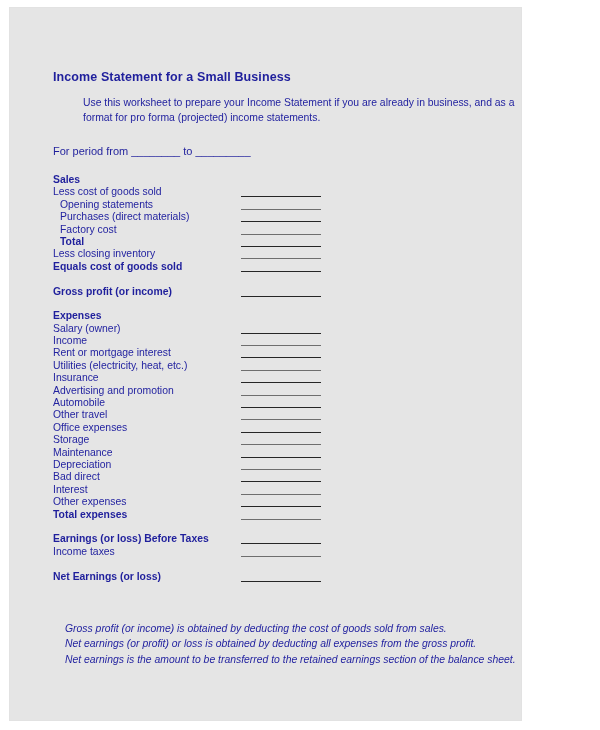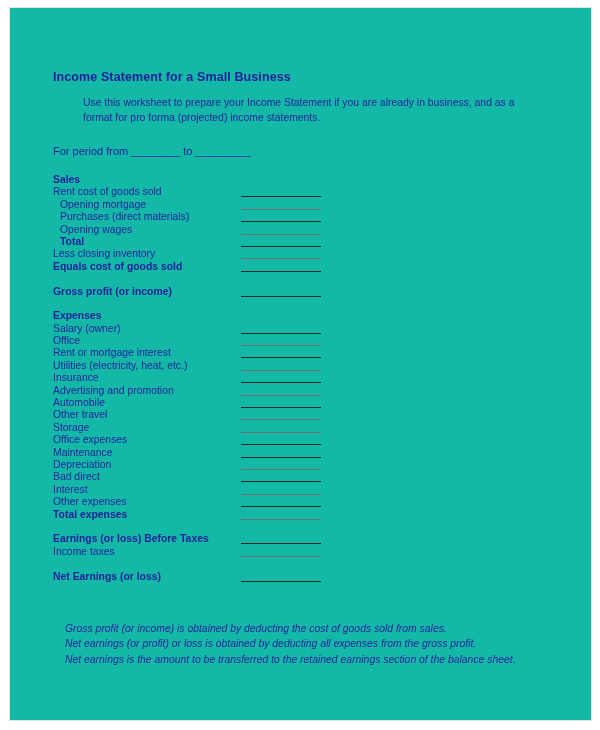--- a/index.html
+++ b/index.html
@@ -11,23 +11,23 @@
     width: 600px;
     height: 730px;
     font-family: "Liberation Sans", sans-serif;
     overflow: hidden;
   }
 
   #page {
     position: absolute;
     left: 9px;
     top: 7px;
-    width: 583px;
+    width: 513px;
     height: 714px;
-    background: #14b8a6;
+    background: #e5e5e5;
     border: 1px solid #e2e2e2;
     box-sizing: border-box;
   }
 
   #sheet {
     position: absolute;
     left: 43px;
     top: 62px;
     width: 510px;
   }
@@ -118,33 +118,33 @@
 
     <div class="period">For period from ________ to _________</div>
 
     <div class="rows">
 
       <div class="row bold">
         <span class="label">Sales</span>
       </div>
       <div>
           <div class="row">
-            <span class="label">Rent cost of goods sold</span>
+            <span class="label">Less cost of goods sold</span>
             <span class="rule"></span>
           </div>
           <div class="row indent">
-            <span class="label">Opening mortgage</span>
+            <span class="label">Opening statements</span>
             <span class="rule light"></span>
           </div>
           <div class="row indent">
             <span class="label">Purchases (direct materials)</span>
             <span class="rule"></span>
           </div>
           <div class="row indent">
-            <span class="label">Opening wages</span>
+            <span class="label">Factory cost</span>
             <span class="rule light"></span>
           </div>
           <div class="row bold indent">
             <span class="label">Total</span>
             <span class="rule"></span>
           </div>
           <div class="row">
             <span class="label">Less closing inventory</span>
             <span class="rule light"></span>
           </div>
@@ -167,21 +167,21 @@
 
       <div class="row bold">
         <span class="label">Expenses</span>
       </div>
       <div>
           <div class="row">
             <span class="label">Salary (owner)</span>
             <span class="rule"></span>
           </div>
           <div class="row">
-            <span class="label">Office</span>
+            <span class="label">Income</span>
             <span class="rule light"></span>
           </div>
           <div class="row">
             <span class="label">Rent or mortgage interest</span>
             <span class="rule"></span>
           </div>
           <div class="row">
             <span class="label">Utilities (electricity, heat, etc.)</span>
             <span class="rule light"></span>
           </div>
@@ -195,26 +195,26 @@
           </div>
           <div class="row">
             <span class="label">Automobile</span>
             <span class="rule"></span>
           </div>
           <div class="row">
             <span class="label">Other travel</span>
             <span class="rule light"></span>
           </div>
           <div class="row">
+            <span class="label">Office expenses</span>
+            <span class="rule"></span>
+          </div>
+          <div class="row">
             <span class="label">Storage</span>
             <span class="rule light"></span>
-          </div>
-          <div class="row">
-            <span class="label">Office expenses</span>
-            <span class="rule"></span>
           </div>
           <div class="row">
             <span class="label">Maintenance</span>
             <span class="rule"></span>
           </div>
           <div class="row">
             <span class="label">Depreciation</span>
             <span class="rule light"></span>
           </div>
           <div class="row">

